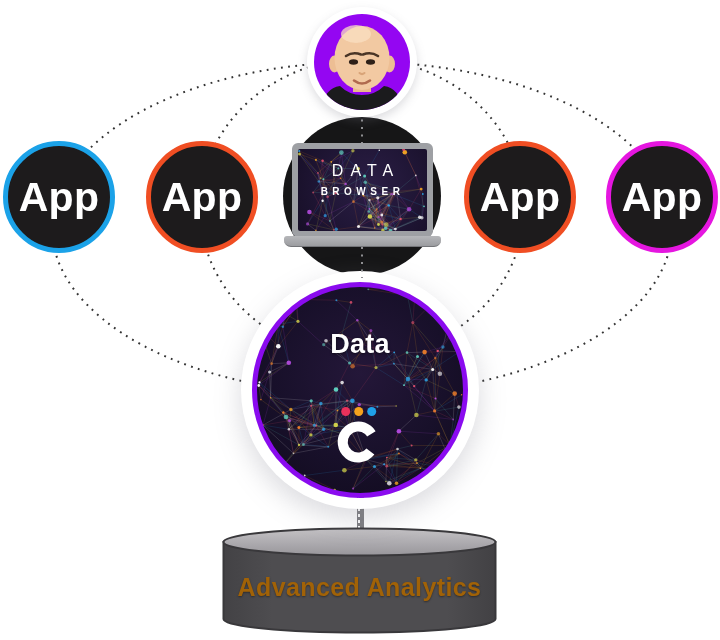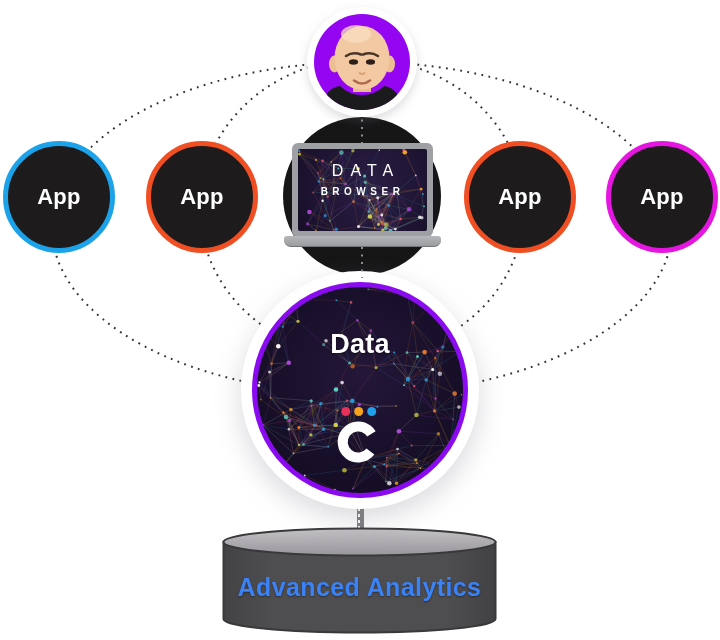--- a/index.html
+++ b/index.html
@@ -62,35 +62,35 @@
     background:#ffffff;z-index:6;box-shadow:0 4px 10px rgba(120,120,130,0.25);
   }
   .avatar svg{position:absolute;left:7px;top:7px;}
 
   
   .app{
     position:absolute;width:102px;height:102px;border-radius:50%;
     border:5px solid #888;background:#1D1B1C;z-index:6;
     display:flex;align-items:center;justify-content:center;
   }
-  .app span{color:#ffffff;font-weight:bold;font-size:22px;letter-spacing:0.3px;}
+  .app span{color:#ffffff;font-weight:bold;font-size:41px;letter-spacing:0.3px;}
   .app1{left:3px;top:141px;}
   .app2{left:146px;top:141px;}
   .app3{left:464px;top:141px;}
   .app4{left:606px;top:141px;}
 
   
   .connector{position:absolute;left:357px;top:494px;width:7px;height:37px;background:#7D7D80;z-index:2;}
   .connector-dash{
     position:absolute;left:1px;top:2px;width:2px;height:33px;
     background:repeating-linear-gradient(#ffffff 0 3px, rgba(255,255,255,0) 3px 6px);
   }
   .cylinder{position:absolute;left:222px;top:527px;width:275px;height:108px;z-index:2;}
   .cyl-label{
-    position:absolute;left:0;top:46px;width:275px;text-align:center;color:#3b82f6;
+    position:absolute;left:0;top:46px;width:275px;text-align:center;color:#a16207;
     font-weight:bold;font-size:25px;letter-spacing:0.4px;text-shadow:0 1px 2px rgba(0,0,0,0.4);
   }
 </style>
 </head>
 <body>
 
 <div id="stage">
 
   <svg id="orbits" class="layer" viewBox="0 0 720 640">
     <ellipse cx="362" cy="228" rx="310" ry="166" fill="none" stroke="#333333" stroke-width="2" stroke-dasharray="1.8 5.4"></ellipse>

